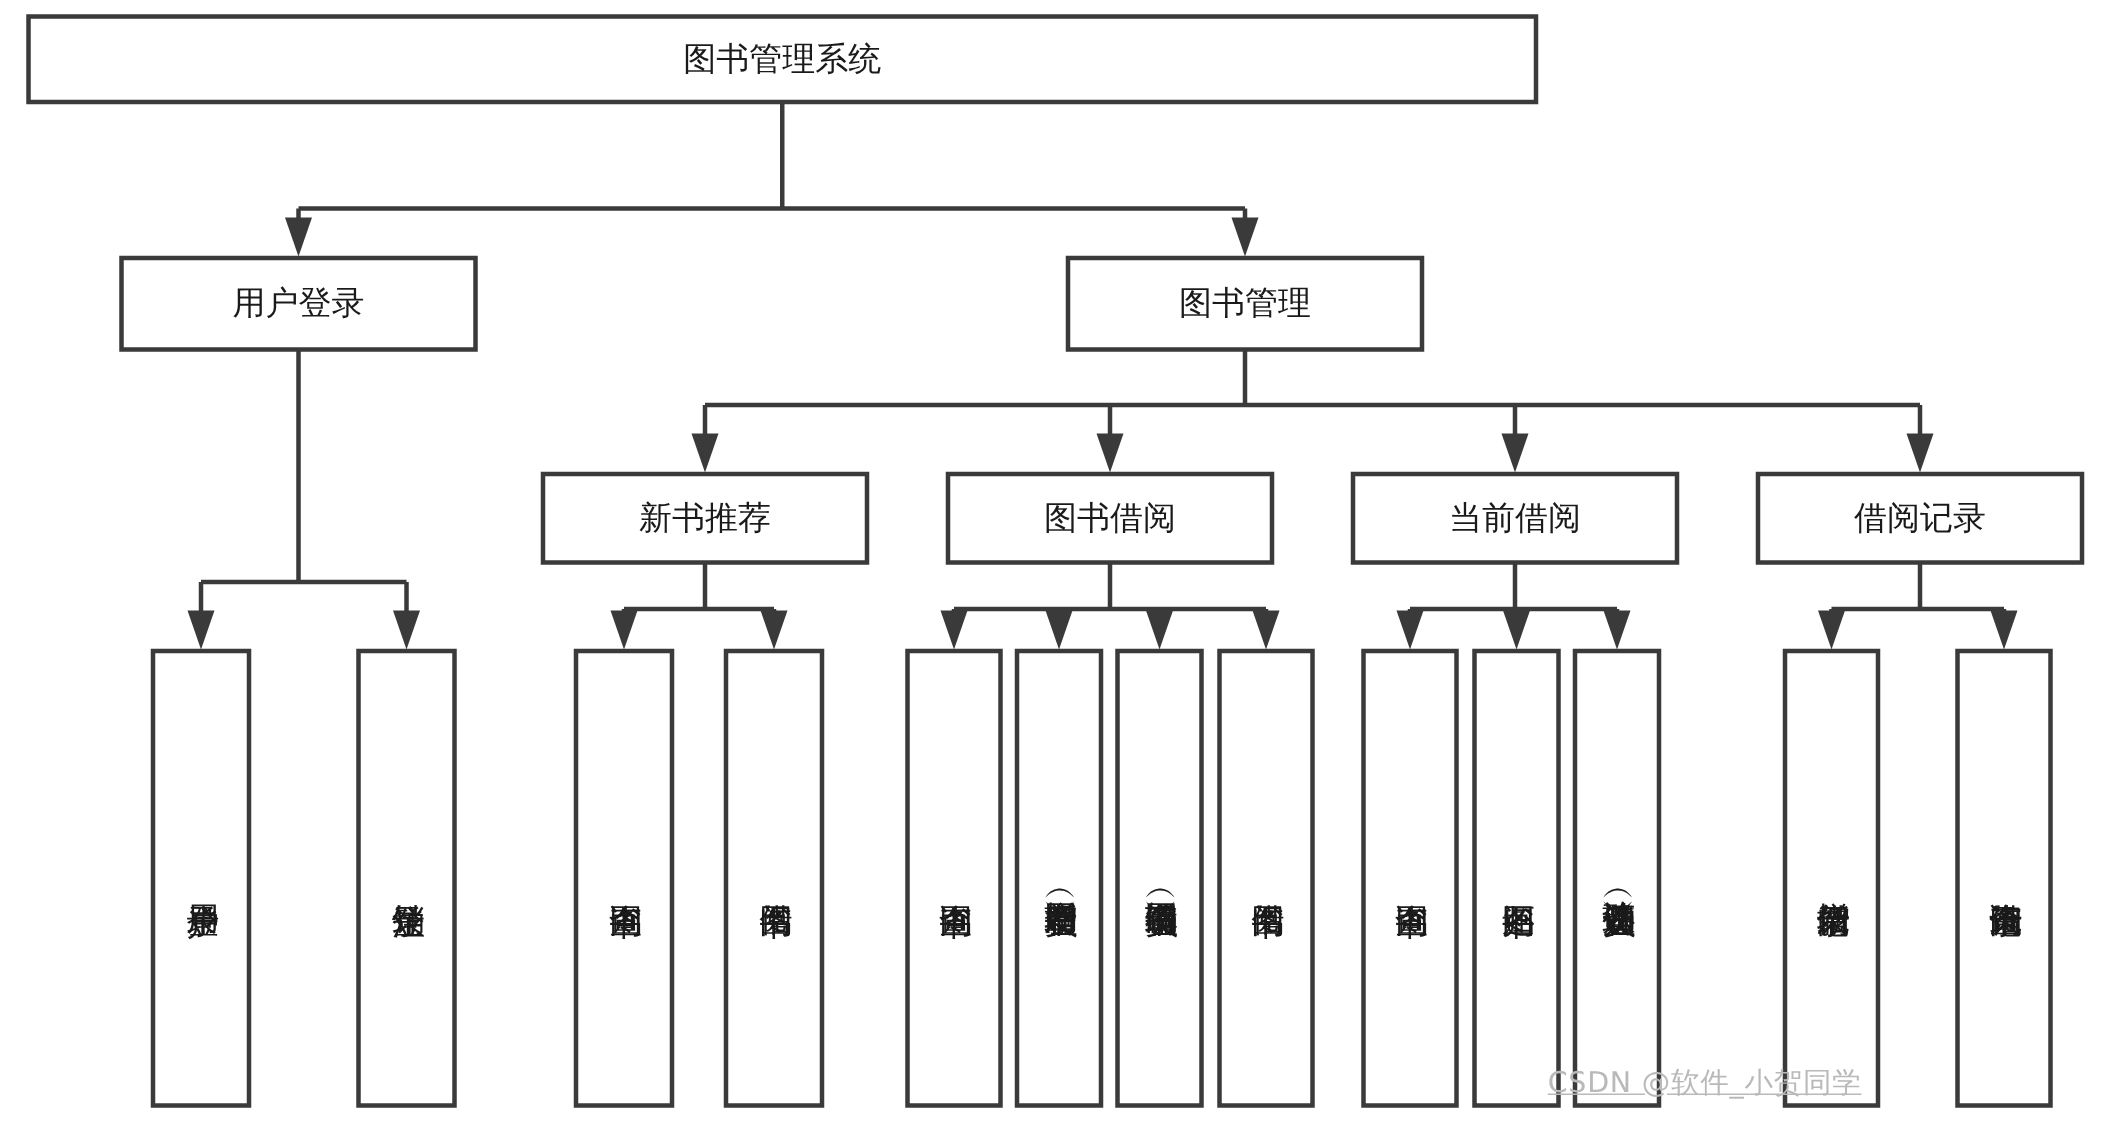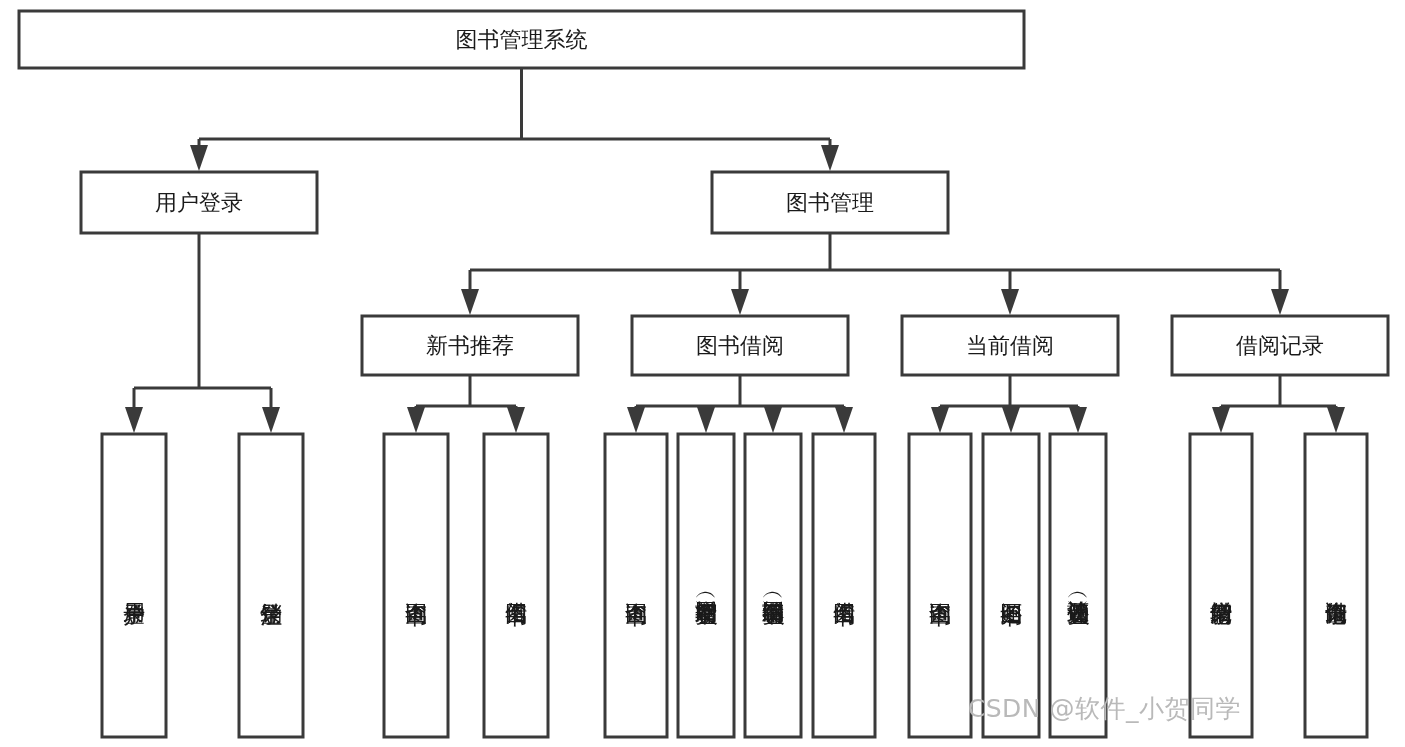--- a/index.html
+++ b/index.html
@@ -61,26 +61,27 @@
     font-family: "DejaVu Sans", "Liberation Sans", sans-serif;
     font-size: 22px;
     color: #1a1a1a;
     line-height: 1.12;
     letter-spacing: 0.5px;
     white-space: nowrap;
   }
   #watermark {
     position: absolute;
     right: 8px;
-    bottom: 22px;
-    font-family: "DejaVu Sans", "Liberation Sans", sans-serif;
-    font-size: 25px;
+    bottom: 12px;
+    font-family: "DejaVu Sans", "Liberation Sans", sans-serif;
+    font-size: 19px;
     color: #b9b9b9;
     letter-spacing: 0.5px;
     white-space: nowrap;
+    text-decoration: underline;
   }
 </style>
 </head>
 <body>
 
 <div id="diagram-root">
 
   <svg class="flow" viewBox="0 0 1405 747">
     <g id="connectors">
         <path d="M 521.5 68 L 521.5 139" class="conn"></path>

